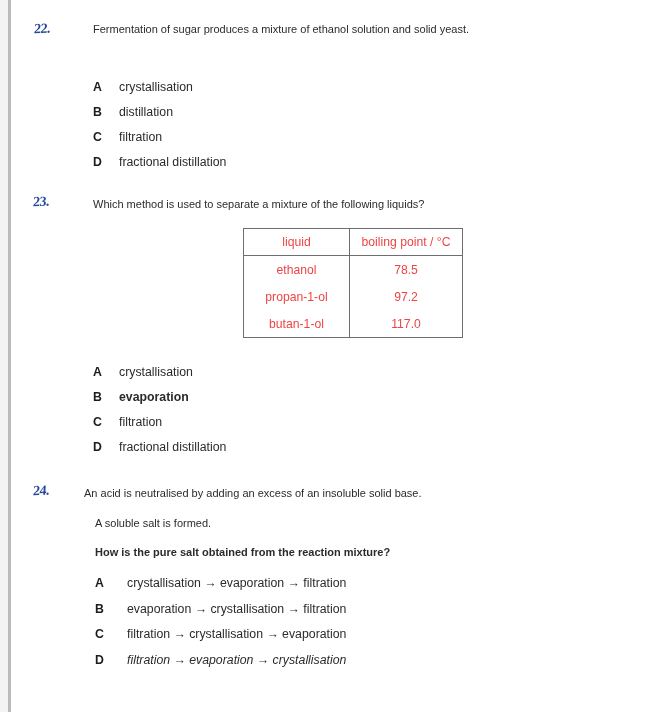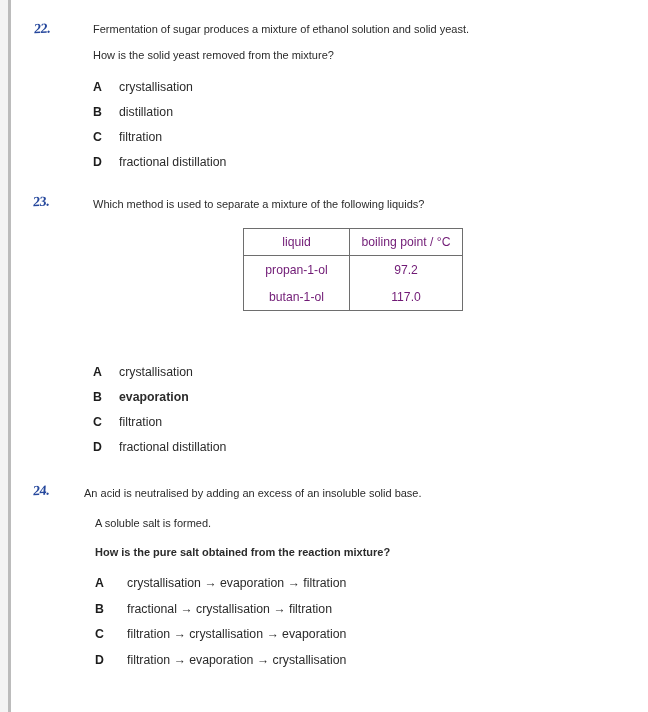--- a/index.html
+++ b/index.html
@@ -80,21 +80,21 @@
   }
   .opt-text {
     position: absolute;
   }
 
   
   .bp-table {
     position: absolute;
     border-collapse: collapse;
     font-size: 12.2px;
-    color: #701a75;
+    color: #ef4444;
   }
   .bp-table td, .bp-table th {
     border: 1px solid #6e6e6e;
     text-align: center;
     font-weight: normal;
     padding: 0;
     height: 27px;
     vertical-align: middle;
   }
   .bp-table .col-liquid {
@@ -125,21 +125,20 @@
   <div class="scan-edge-line"></div>
 
   <div class="paper">
 
     <div class="question" style="left:0; top:0; width:637px; height:185px;">
 
       <div class="qnum" style="left:23px; top:21px;">22.</div>
 
       <div class="qbody stem" style="left:82px; top:24px;">Fermentation of sugar produces a mixture of ethanol solution and solid yeast.</div>
 
-      <div class="qbody stem" style="left:82px; top:50px;">How is the solid yeast removed from the mixture?</div>
 
       <div class="opt-row" style="left:82px; top:80px;">
         <span class="opt-letter" style="left:0;">A</span>
         <span class="opt-text" style="left:26px;">crystallisation</span>
       </div>
 
       <div class="opt-row" style="left:82px; top:105px;">
         <span class="opt-letter" style="left:0;">B</span>
         <span class="opt-text" style="left:26px;">distillation</span>
       </div>
@@ -163,20 +162,24 @@
 
       <table class="bp-table" style="left:232px; top:228px;">
         <thead>
           <tr>
             <td class="col-liquid">liquid</td>
             <td class="col-bp">boiling point / °C</td>
           </tr>
         </thead>
         <tbody>
           <tr>
+            <td class="col-liquid">ethanol</td>
+            <td class="col-bp">78.5</td>
+          </tr>
+          <tr>
             <td class="col-liquid">propan-1-ol</td>
             <td class="col-bp">97.2</td>
           </tr>
           <tr>
             <td class="col-liquid">butan-1-ol</td>
             <td class="col-bp">117.0</td>
           </tr>
         </tbody>
       </table>
 
@@ -211,28 +214,28 @@
 
       <div class="qbody stem" style="left:84px; top:547px;font-weight:bold;">How is the pure salt obtained from the reaction mixture?</div>
 
       <div class="opt-row" style="left:84px; top:576px;">
         <span class="opt-letter" style="left:0;">A</span>
         <span class="opt-text" style="left:32px;">crystallisation → evaporation → filtration</span>
       </div>
 
       <div class="opt-row" style="left:84px; top:602px;">
         <span class="opt-letter" style="left:0;">B</span>
-        <span class="opt-text" style="left:32px;">fractional → crystallisation → filtration</span>
+        <span class="opt-text" style="left:32px;">evaporation → crystallisation → filtration</span>
       </div>
 
       <div class="opt-row" style="left:84px; top:627px;">
         <span class="opt-letter" style="left:0;">C</span>
         <span class="opt-text" style="left:32px;">filtration → crystallisation → evaporation</span>
       </div>
 
       <div class="opt-row" style="left:84px; top:653px;">
         <span class="opt-letter" style="left:0;">D</span>
-        <span class="opt-text" style="left:32px;">filtration → evaporation → crystallisation</span>
+        <span class="opt-text" style="left:32px;font-style:italic;">filtration → evaporation → crystallisation</span>
       </div>
     </div>
 
   </div>
 </div>
 
 </body></html>

